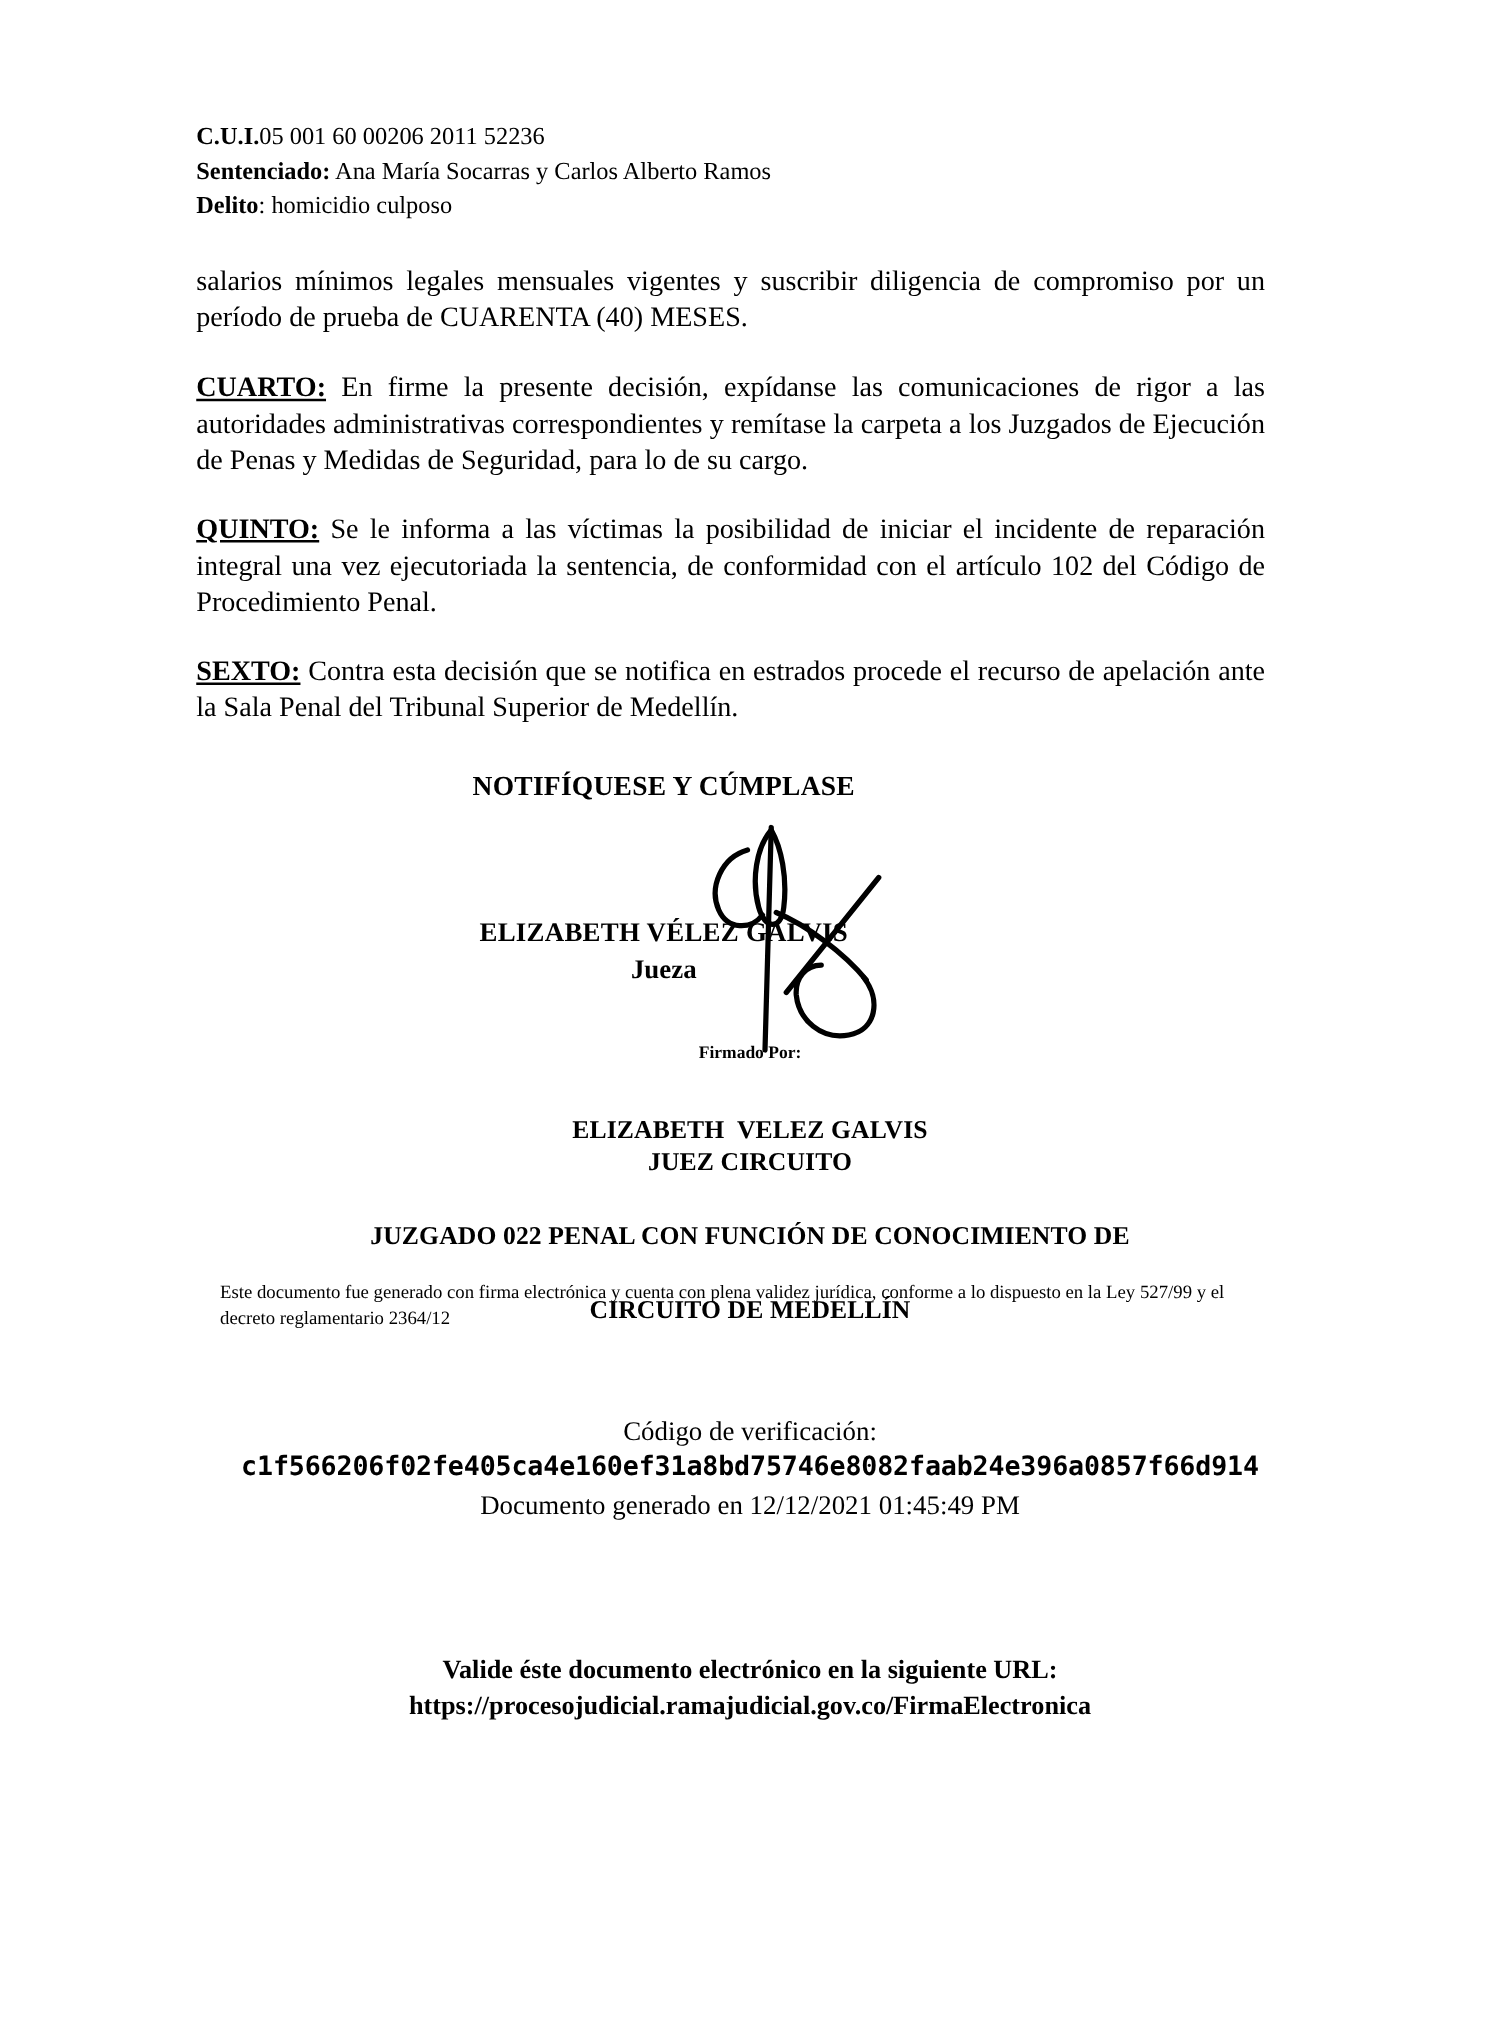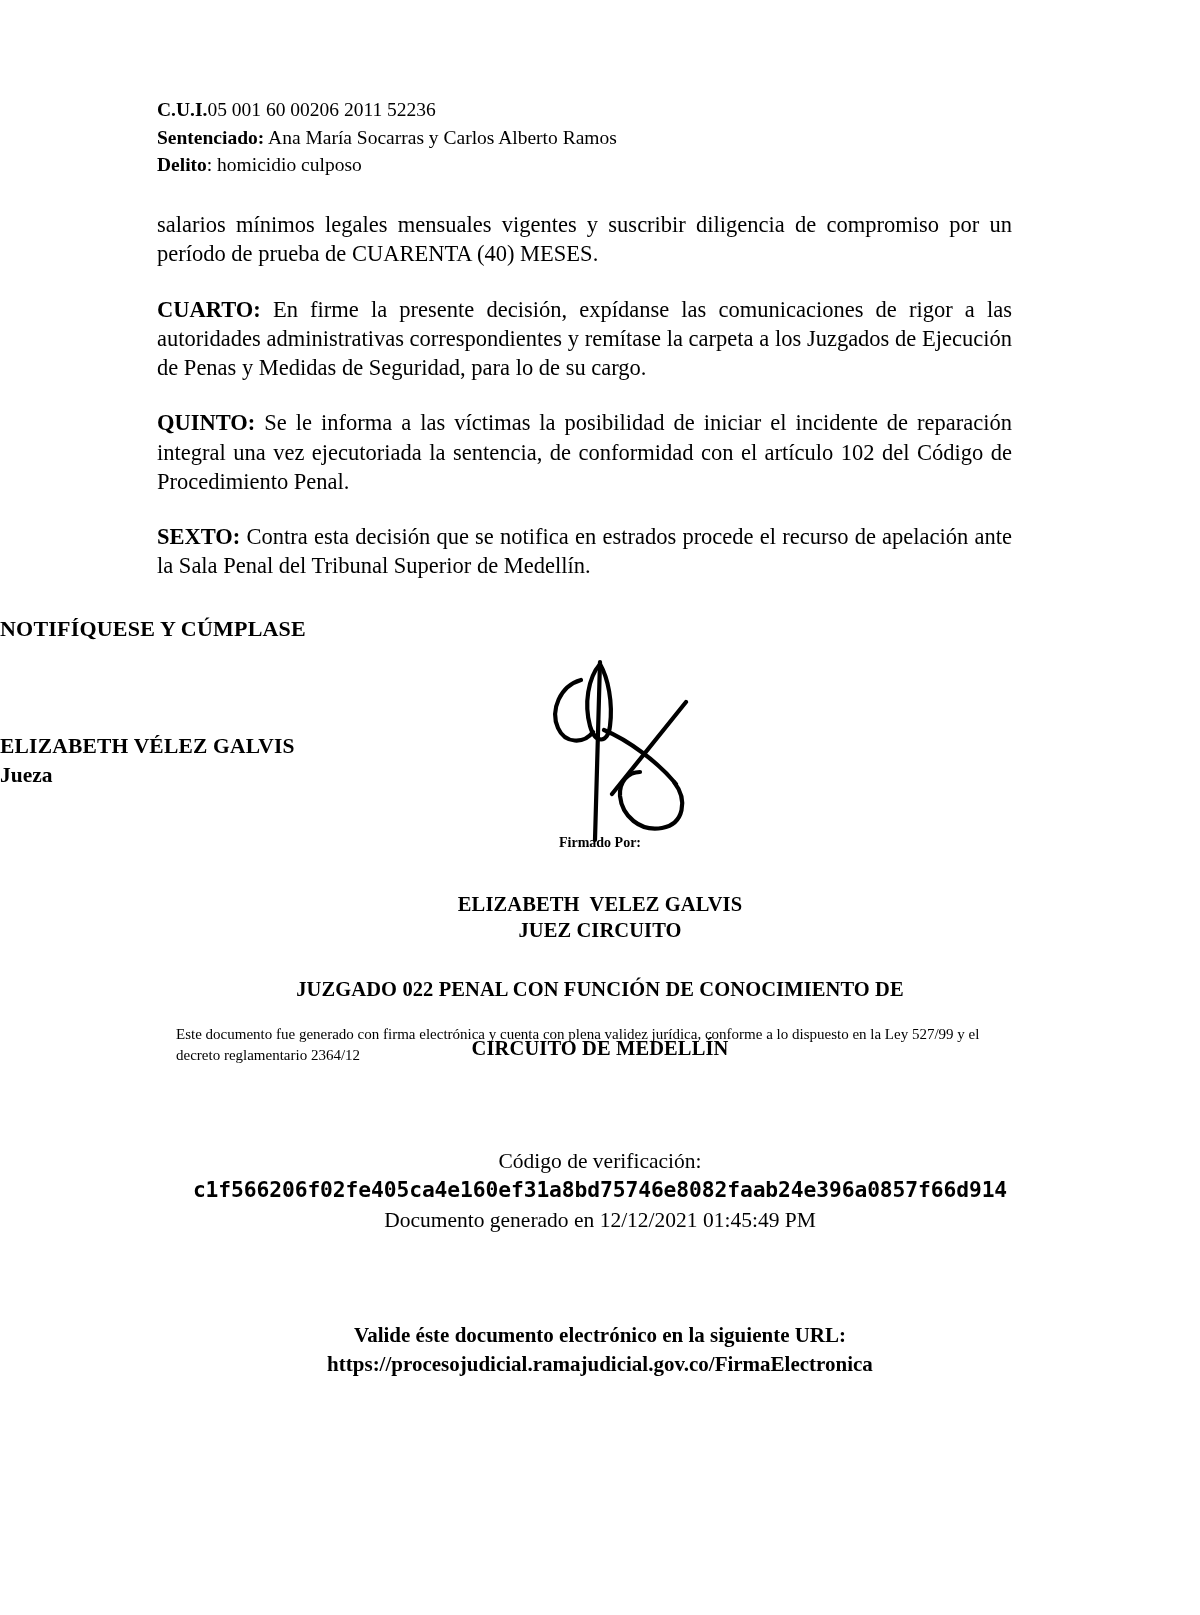--- a/index.html
+++ b/index.html
@@ -46,30 +46,31 @@
     margin: 0 0 26px 0;
     font-size: 22.5px;
     line-height: 1.30;
     text-align: justify;
     text-justify: inter-word;
     hyphens: none;
   }
   p.para:last-child { margin-bottom: 0; }
   .lead {
     font-weight: bold;
+    text-decoration: underline;
     text-underline-offset: 2px;
   }
 
   
   .sig-region {
     position: absolute;
-    left: 0;
+    left: 17px;
     top: 616px;
     width: 1028px;
-    text-align: left;
+    text-align: center;
   }
   .notify-heading {
     font-size: 22px;
     font-weight: bold;
     letter-spacing: 0.2px;
     margin: 0;
   }
   .sig-name-block {
     margin-top: 92px;
     position: relative;
@@ -135,21 +136,21 @@
   
   .verify-block {
     position: absolute;
     left: 150px;
     top: 1133px;
     width: 900px;
     text-align: center;
   }
   .verify-label {
     font-size: 21.5px;
-    margin: 16px 0 2px 0;
+    margin: 0 0 2px 0;
   }
   .verify-hash {
     font-family: "DejaVu Sans Mono", "Liberation Mono", monospace;
     font-weight: bold;
     font-size: 21.3px;
     line-height: 1.32;
     margin: 0;
     word-break: break-all;
     letter-spacing: -0.1px;
   }

